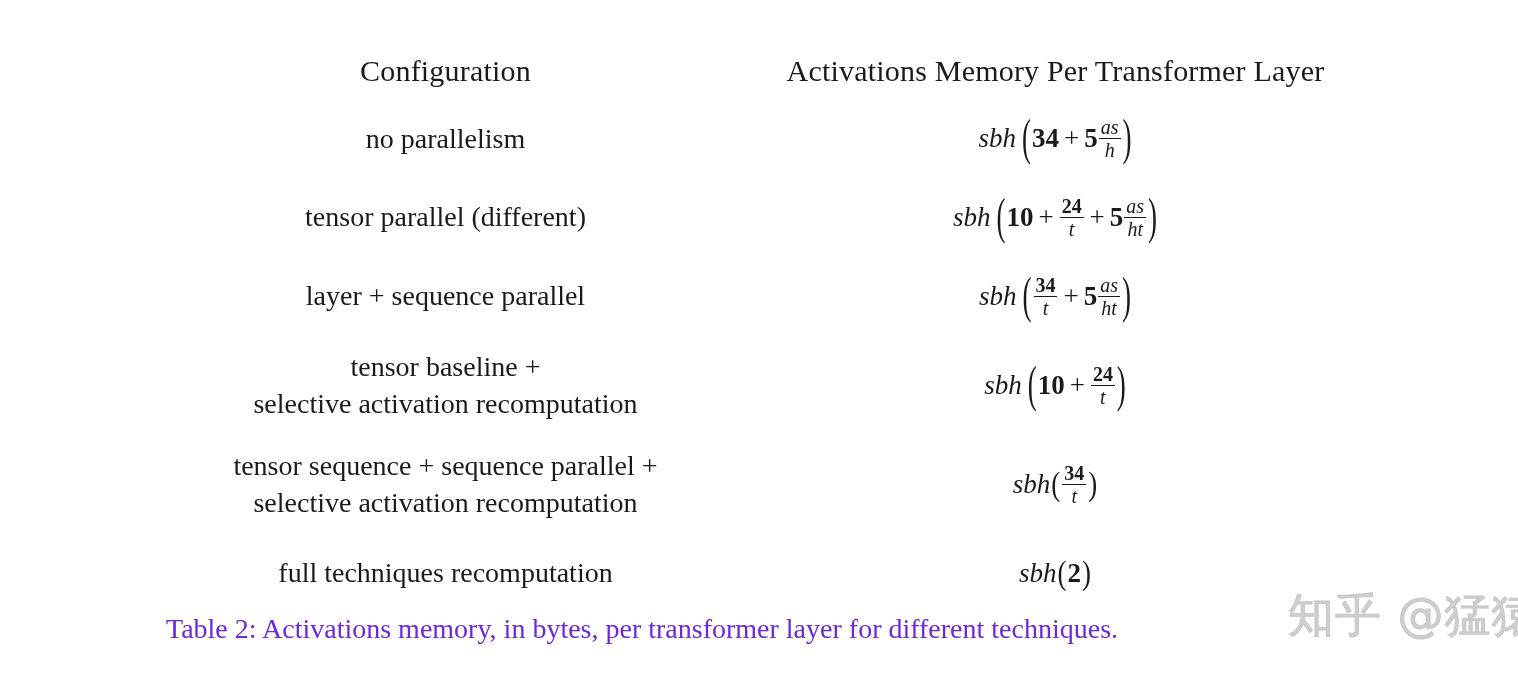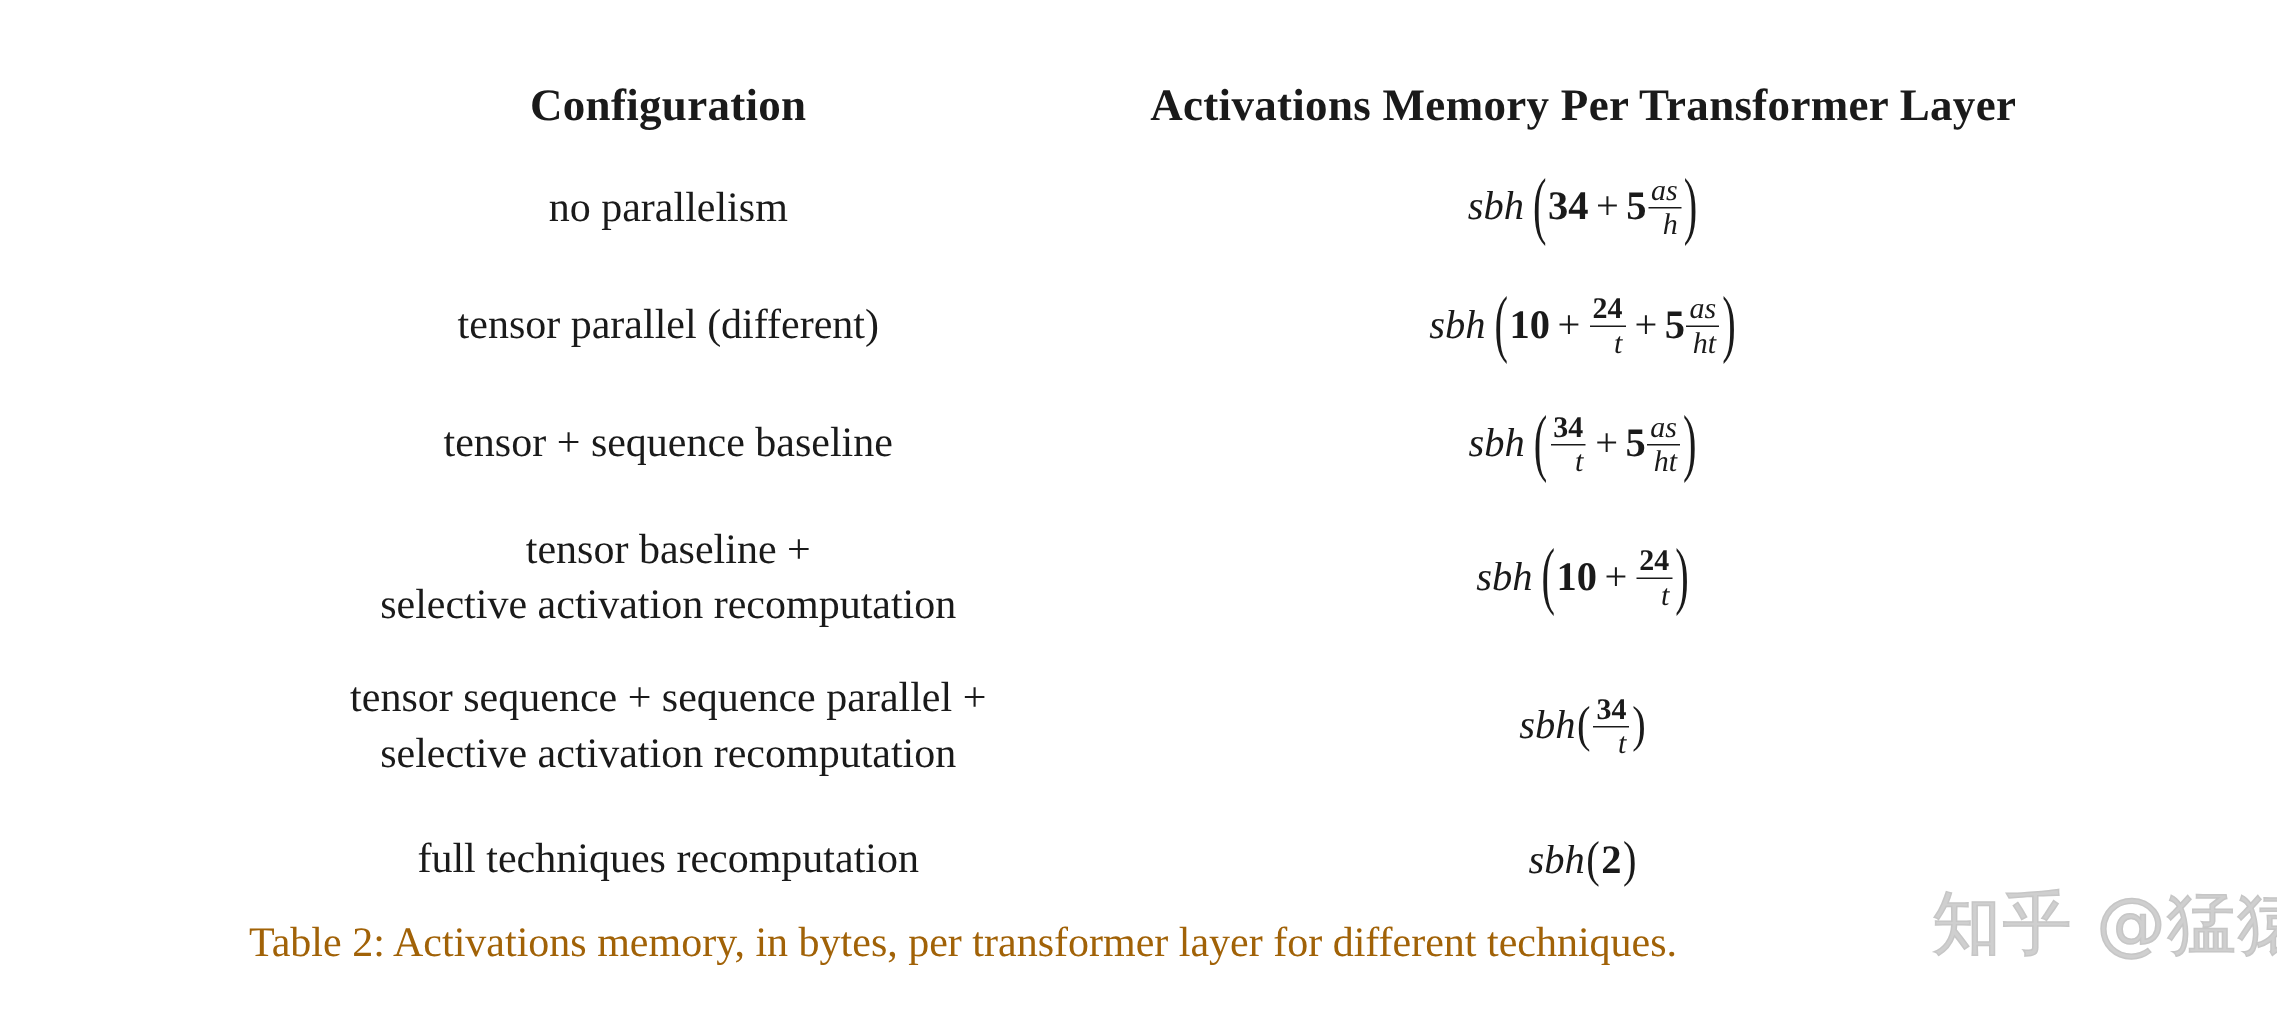--- a/index.html
+++ b/index.html
@@ -44,21 +44,21 @@
   .hrule td, .hrule th {
     border-bottom: 2px solid #6b6b6b;
   }
 
   
   td.cell-config, th.cell-config {
     border-right: 2px solid #3a3a3a;
   }
 
   th.cell-config, th.cell-memory {
-    font-weight: bold;
+    font-weight: normal;
   }
 
   
   .hdr-text {
     font-size: 30px;
     letter-spacing: 0.2px;
     line-height: 1.15;
     display: block;
     padding: 10px 6px 12px;
   }
@@ -96,21 +96,21 @@
     padding: 0 1px;
     font-size: 27px;
   }
   .paren.small {
     transform: scaleY(1.25);
   }
 
   .frac {
     display: inline-block;
     vertical-align: -0.52em;
-    text-align: right;
+    text-align: center;
     line-height: 1.02;
     font-size: 0.74em;
     margin: 0 1px;
   }
   .frac .num {
     display: block;
     padding: 0 2px 1px;
     border-bottom: 1.4px solid #1a1a1a;
   }
   .frac .den {
@@ -121,21 +121,21 @@
   .sp-thin { display: inline-block; width: 5px; }
 
   
   #caption {
     position: absolute;
     left: 166px;
     top: 612px;
     width: 1230px;
     font-size: 28px;
     line-height: 1.2;
-    color: #a16207;
+    color: #6d28d9;
     text-align: left;
     white-space: nowrap;
   }
 
   
   #watermark {
     position: absolute;
     left: 1288px;
     top: 592px;
     font-size: 46px;
@@ -182,21 +182,21 @@
         <td class="cell-config">
           <span class="cfg-text">tensor parallel (different)</span>
         </td>
         <td class="cell-memory">
           <span class="formula"><span class="mvar">sbh</span><span class="sp-thin"></span><span class="paren">(</span><span class="mnum">10</span><span class="op">+</span><span class="frac"><span class="num mnum">24</span><span class="den mvar">t</span></span><span class="op">+</span><span class="mnum">5</span><span class="frac"><span class="num mvar">as</span><span class="den mvar">ht</span></span><span class="paren">)</span></span>
         </td>
       </tr>
 
       <tr class="hrule">
         <td class="cell-config">
-          <span class="cfg-text">tensor + sequence baseline</span>
+          <span class="cfg-text">layer + sequence parallel</span>
         </td>
         <td class="cell-memory">
           <span class="formula"><span class="mvar">sbh</span><span class="sp-thin"></span><span class="paren">(</span><span class="frac"><span class="num mnum">34</span><span class="den mvar">t</span></span><span class="op">+</span><span class="mnum">5</span><span class="frac"><span class="num mvar">as</span><span class="den mvar">ht</span></span><span class="paren">)</span></span>
         </td>
       </tr>
 
       <tr class="hrule">
         <td class="cell-config">
           <span class="cfg-text two-line">tensor baseline +
 selective activation recomputation</span>

